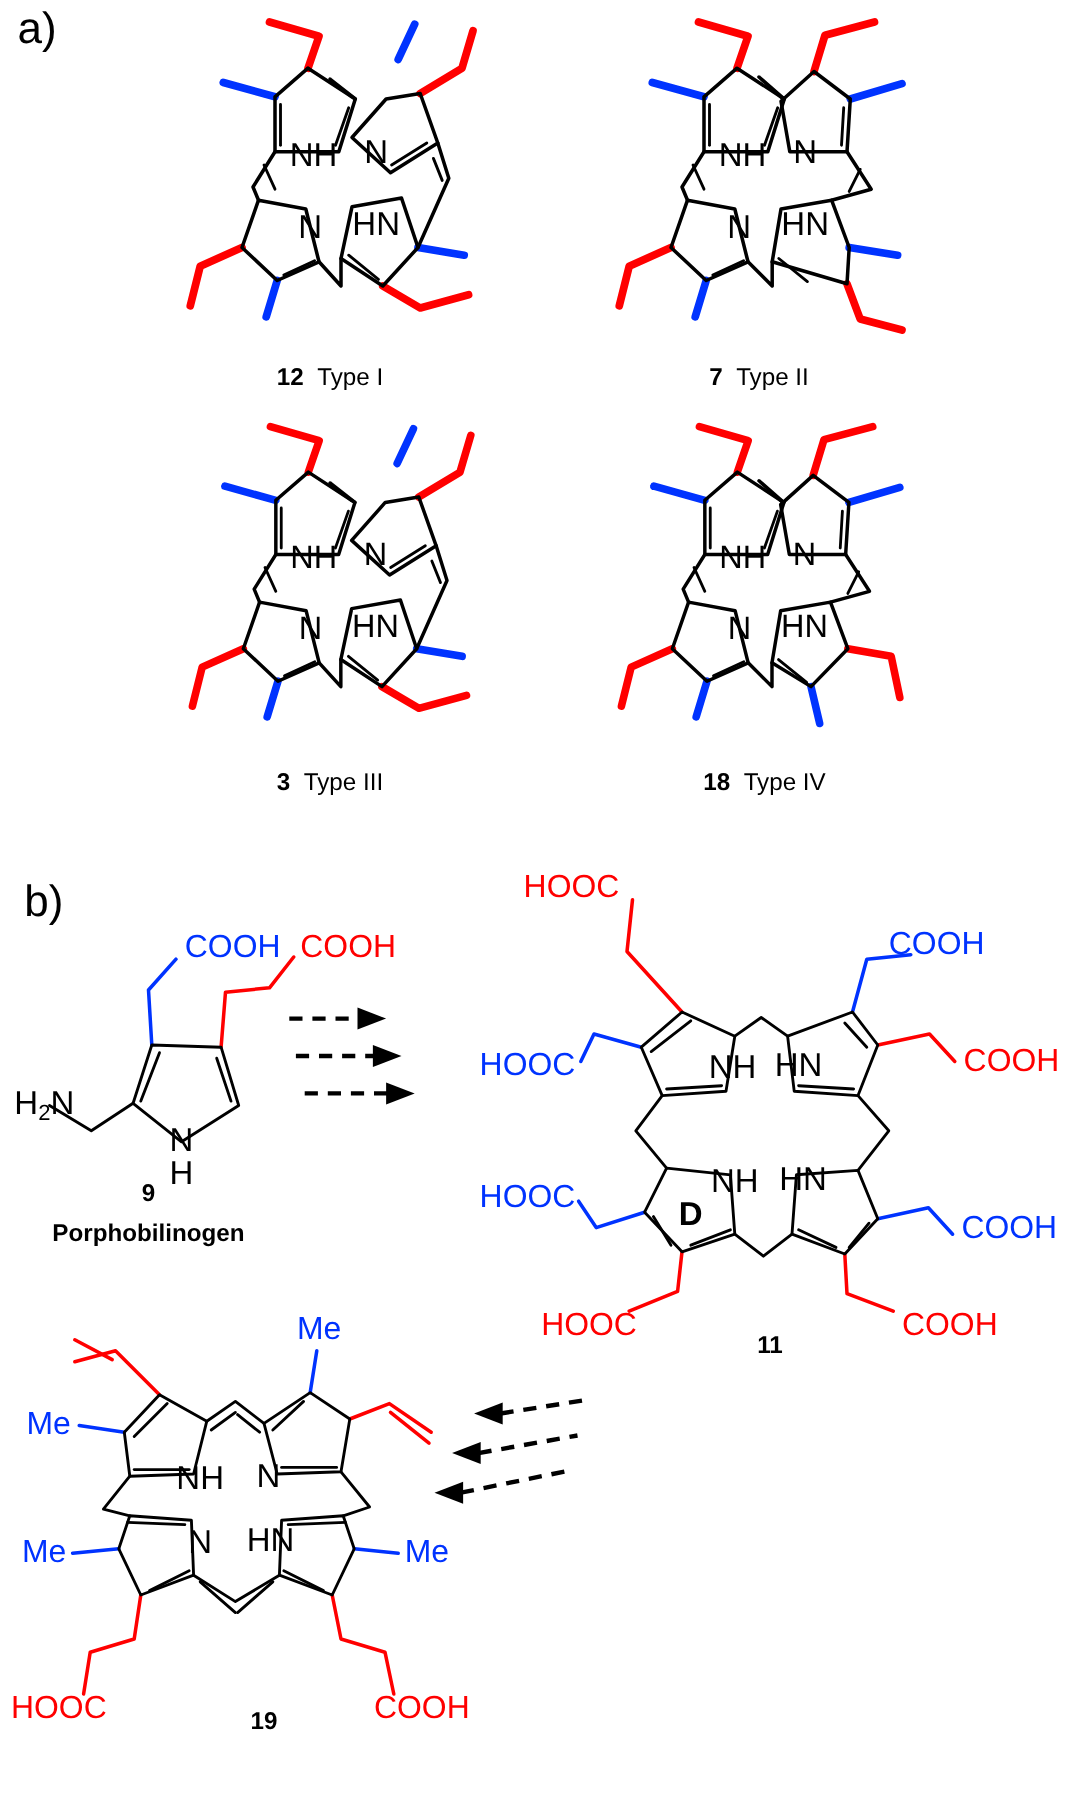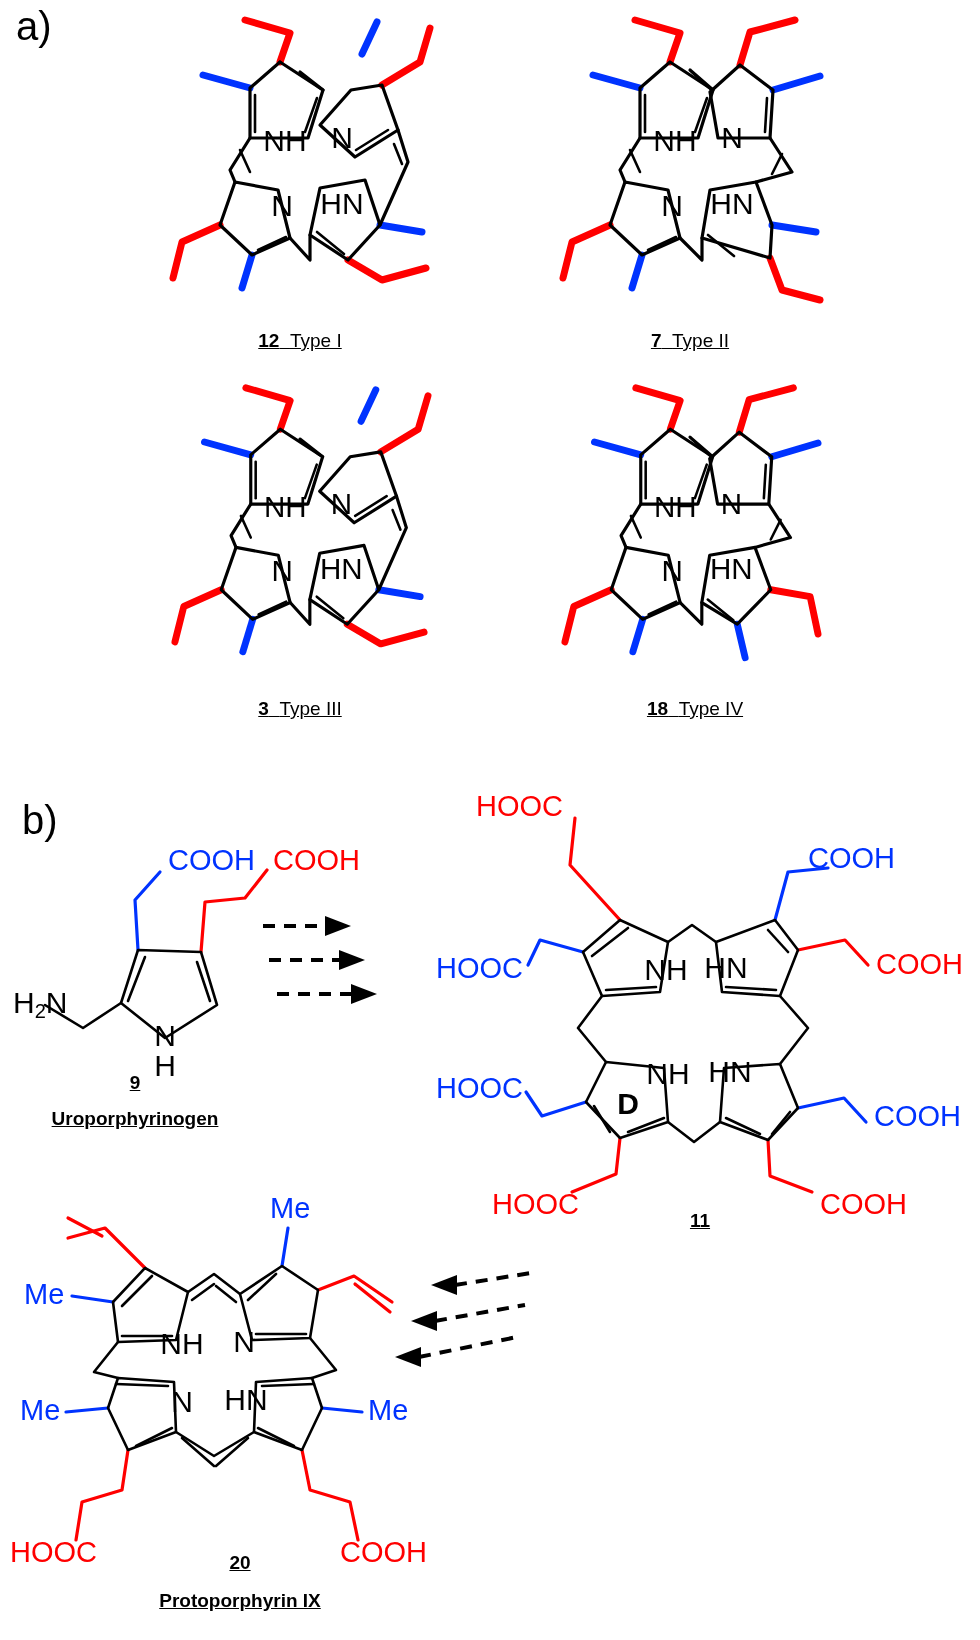--- a/index.html
+++ b/index.html
@@ -1,20 +1,20 @@
 <!DOCTYPE html>
 <html><head>
 <meta charset="utf-8">
 <style>
   html,body{margin:0;padding:0;background:#ffffff;}
   body{width:980px;height:1640px;position:relative;
        font-family:"Liberation Sans", sans-serif;color:#000;}
   .fig{position:absolute;left:0;top:0;width:980px;height:1640px;}
   .panel-label{position:absolute;font-size:40px;font-weight:400;color:#000;}
-  .cap{position:absolute;text-align:center;font-size:19px;font-weight:700;color:#000;white-space:nowrap;text-decoration:underline;}
+  .cap{position:absolute;text-align:center;font-size:22px;font-weight:700;color:#000;white-space:nowrap;}
   .cap .num{font-weight:700;}
   .cap .nm{font-weight:400;}
   .cap.bold .nm{font-weight:700;}
   svg{position:absolute;overflow:visible;}
   .bk{stroke:#000;fill:none;stroke-width:3.2;stroke-linecap:round;stroke-linejoin:round;}
   .bk2{stroke:#000;fill:none;stroke-width:2.6;stroke-linecap:round;stroke-linejoin:round;}
   .rd{stroke:#ff0000;fill:none;stroke-width:7;stroke-linecap:round;stroke-linejoin:round;}
   .bl{stroke:#0033ff;fill:none;stroke-width:7;stroke-linecap:round;stroke-linejoin:round;}
   .rdt{stroke:#ff0000;fill:none;stroke-width:3.2;stroke-linecap:round;stroke-linejoin:round;}
   .blt{stroke:#0033ff;fill:none;stroke-width:3.2;stroke-linecap:round;stroke-linejoin:round;}
@@ -195,21 +195,21 @@
     <text class="lblB" x="163" y="72">COOH</text>
     <text class="lblR" x="268" y="72">COOH</text>
     <text class="lblK" x="8" y="215">H<tspan font-size="20" dy="8">2</tspan><tspan dy="-8">N</tspan></text>
     <text class="atom" x="160" y="248">N</text>
     <text class="atom" x="160" y="278">H</text>
   </svg>
   <div class="cap" style="left:55px;top:1072px;width:160px;">
     <span class="num">9</span>
   </div>
   <div class="cap bold" style="left:20px;top:1108px;width:230px;">
-    <span class="nm">Uroporphyrinogen</span>
+    <span class="nm">Porphobilinogen</span>
   </div>
 
   <svg style="left:255px;top:900px;" width="150" height="110" viewBox="0 0 150 110">
     <line class="dash" x1="8" y1="26" x2="72" y2="26"></line>
     <polygon class="ahead" points="70,16 96,26 70,36"></polygon>
     <line class="dash" x1="14" y1="60" x2="86" y2="60"></line>
     <polygon class="ahead" points="84,50 110,60 84,70"></polygon>
     <line class="dash" x1="22" y1="94" x2="98" y2="94"></line>
     <polygon class="ahead" points="96,84 122,94 96,104"></polygon>
   </svg>
@@ -327,19 +327,16 @@
     <text class="atom" x="236" y="252">HN</text>
 
     <text class="lblB" x="14" y="146">Me</text>
     <text class="lblB" x="260" y="60">Me</text>
     <text class="lblB" x="10" y="262">Me</text>
     <text class="lblB" x="358" y="262">Me</text>
     <text class="lblR" x="0" y="404">HOOC</text>
     <text class="lblR" x="330" y="404">COOH</text>
   </svg>
   <div class="cap" style="left:175px;top:1552px;width:130px;">
-    <span class="num">20</span>
-  </div>
-  <div class="cap bold" style="left:90px;top:1590px;width:300px;">
-    <span class="nm">Protoporphyrin IX</span>
+    <span class="num">19</span>
   </div>
 
 </div>
 
 </body></html>

